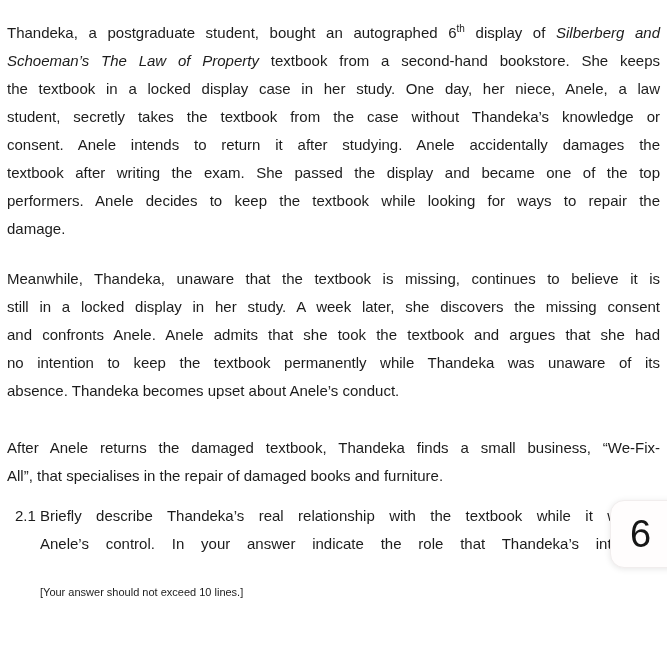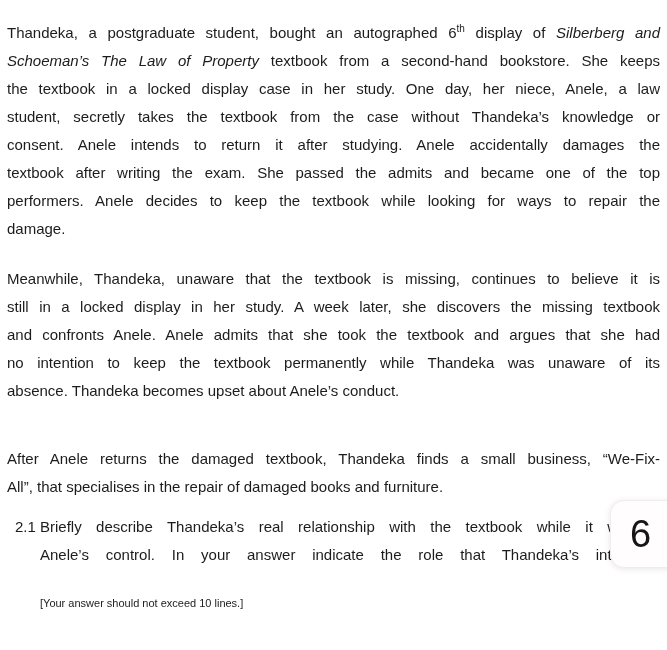--- a/index.html
+++ b/index.html
@@ -15,21 +15,21 @@
     position: absolute; inset: 0;
     padding: 19px 7px 0 7px;
     box-sizing: border-box;
   }
   .para {
     font-size: 15px;
     line-height: 28px;
     margin: 0;
   }
   .para.p1 { margin-bottom: 22px; }
-  .para.p2 { margin-bottom: 40px; }
+  .para.p2 { margin-bottom: 29px; }
   .para.p3 { margin-bottom: 12px; }
   .jline {
     text-align: justify;
     text-align-last: justify;
   }
   .lastline {
     text-align: right;
     text-align-last: left;
   }
   .sup-ord {
@@ -83,28 +83,28 @@
 <body>
 
 <div class="page">
 
   <div class="para p1">
     <div class="jline"><span>Thandeka, a postgraduate student, bought an autographed 6</span><span class="sup-ord">th</span><span> display of </span><i>Silberberg and</i></div>
     <div class="jline"><i>Schoeman’s The Law of Property</i><span> textbook from a second-hand bookstore. She keeps</span></div>
     <div class="jline">the textbook in a locked display case in her study. One day, her niece, Anele, a law</div>
     <div class="jline">student, secretly takes the textbook from the case without Thandeka’s knowledge or</div>
     <div class="jline">consent. Anele intends to return it after studying. Anele accidentally damages the</div>
-    <div class="jline">textbook after writing the exam. She passed the admits and became one of the top</div>
+    <div class="jline">textbook after writing the exam. She passed the display and became one of the top</div>
     <div class="jline">performers. Anele decides to keep the textbook while looking for ways to repair the</div>
     <div class="lastline">damage.</div>
   </div>
 
   <div class="para p2">
     <div class="jline">Meanwhile, Thandeka, unaware that the textbook is missing, continues to believe it is</div>
-    <div class="jline">still in a locked display in her study. A week later, she discovers the missing textbook</div>
+    <div class="jline">still in a locked display in her study. A week later, she discovers the missing consent</div>
     <div class="jline">and confronts Anele. Anele admits that she took the textbook and argues that she had</div>
     <div class="jline">no intention to keep the textbook permanently while Thandeka was unaware of its</div>
     <div class="lastline">absence. Thandeka becomes upset about Anele’s conduct.</div>
   </div>
 
   <div class="para p3">
     <div class="jline">After Anele returns the damaged textbook, Thandeka finds a small business, “We-Fix-</div>
     <div class="lastline">All”, that specialises in the repair of damaged books and furniture.</div>
   </div>
 

